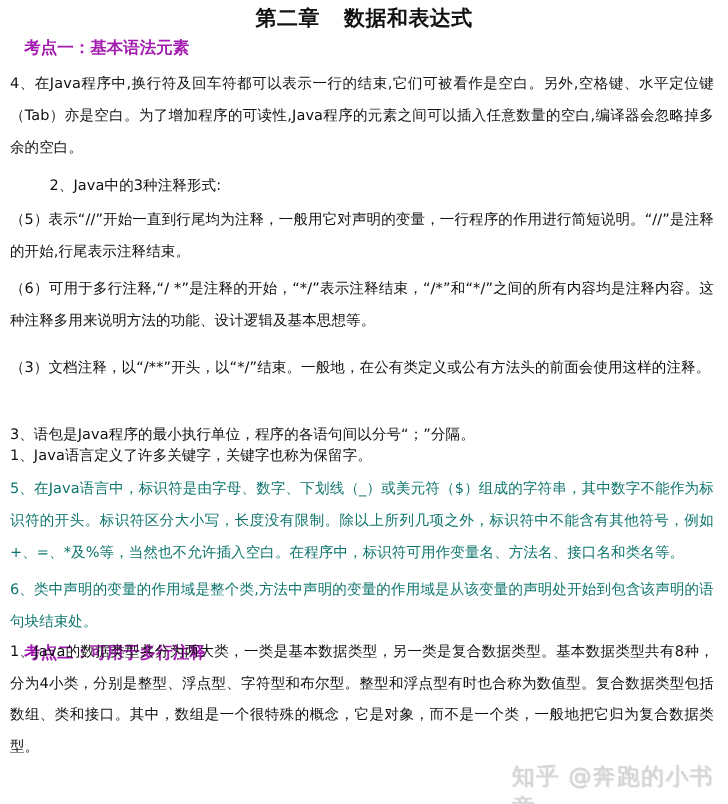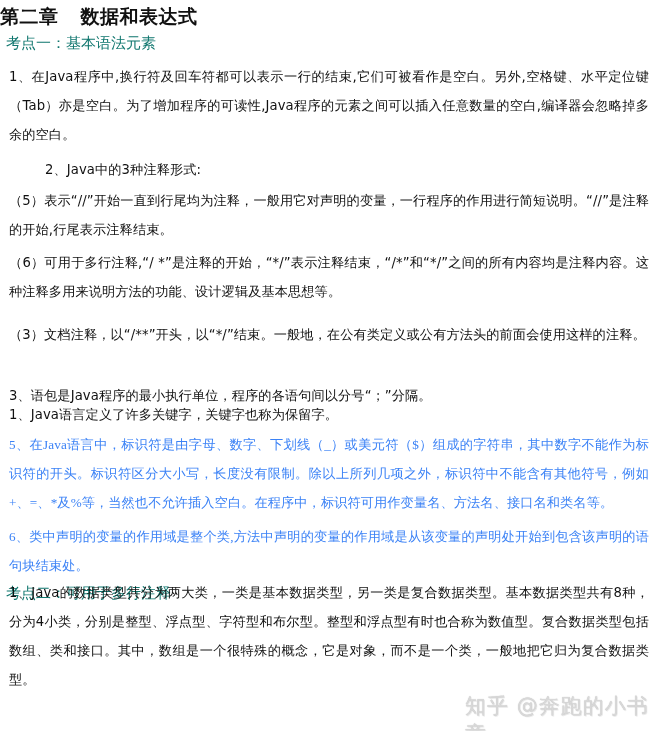--- a/index.html
+++ b/index.html
@@ -2,53 +2,53 @@
 <html><head>
   <meta charset="utf-8">
   <style>
     html, body { margin:0; padding:0; background:#ffffff; }
     body {
       width:662px; height:731px; overflow:hidden; position:relative;
       font-family:"DejaVu Sans", "Liberation Sans", sans-serif;
       color:#111111;
     }
     .title {
-      position:absolute; top:4px; left:0; width:662px; 
+      position:absolute; top:4px; left:0; width:662px; text-align:center;
       font-family:"DejaVu Serif", "Liberation Serif", serif;
       font-weight:bold; font-size:19px; letter-spacing:0.5px; color:#111;
     }
     .title .gap { display:inline-block; width:22px; }
     .heading {
-      position:absolute; left:6px; font-weight:normal; font-size:15px;
-      font-family:"DejaVu Serif", "Liberation Serif", serif; color:#0f766e;
+      position:absolute; left:22px; font-weight:bold; font-size:15px;
+      font-family:"DejaVu Serif", "Liberation Serif", serif; color:#a21caf;
     }
     .para {
       position:absolute; left:9px; width:640px;
       font-size:13.2px; line-height:29px; color:#111;
       text-align:justify; text-align-last:left;
       letter-spacing:0.1px;
     }
-    .para.red { color:#3b82f6;font-family:Liberation Serif, serif; }
+    .para.red { color:#0f766e; }
     .watermark {
       position:absolute; left:465px; top:692px;
       font-size:21px; color:#d8d8d8;
       text-shadow: 0 0 1px #bbb, 1px 1px 0 #eee;
       letter-spacing:1px;
     }
   </style>
 </head>
 <body>
 
 <div class="title">
   <span>第二章</span><span class="gap"></span><span>数据和表达式</span>
 </div>
 
 <div class="heading" style="top:34px;">考点一：基本语法元素</div>
 
-<div class="para" style="top:62px;">1、在Java程序中,换行符及回车符都可以表示一行的结束,它们可被看作是空白。另外,空格键、水平定位键（Tab）亦是空白。为了增加程序的可读性,Java程序的元素之间可以插入任意数量的空白,编译器会忽略掉多余的空白。</div>
+<div class="para" style="top:62px;">4、在Java程序中,换行符及回车符都可以表示一行的结束,它们可被看作是空白。另外,空格键、水平定位键（Tab）亦是空白。为了增加程序的可读性,Java程序的元素之间可以插入任意数量的空白,编译器会忽略掉多余的空白。</div>
 <div class="para" style="top:155px;margin-left:36px;">2、Java中的3种注释形式:</div>
 <div class="para" style="top:186px;">（5）表示“//”开始一直到行尾均为注释，一般用它对声明的变量，一行程序的作用进行简短说明。“//”是注释的开始,行尾表示注释结束。</div>
 <div class="para" style="top:248px;">（6）可用于多行注释,“/ *”是注释的开始，“*/”表示注释结束，“/*”和“*/”之间的所有内容均是注释内容。这种注释多用来说明方法的功能、设计逻辑及基本思想等。</div>
 <div class="para" style="top:320px;">（3）文档注释，以“/**”开头，以“*/”结束。一般地，在公有类定义或公有方法头的前面会使用这样的注释。</div>
 <div class="para" style="top:370px;margin-top:11px;">3、语包是Java程序的最小执行单位，程序的各语句间以分号“；”分隔。</div>
 <div class="para" style="top:400px;">1、Java语言定义了许多关键字，关键字也称为保留字。</div>
 <div class="para red" style="top:430px;">5、在Java语言中，标识符是由字母、数字、下划线（_）或美元符（$）组成的字符串，其中数字不能作为标识符的开头。标识符区分大小写，长度没有限制。除以上所列几项之外，标识符中不能含有其他符号，例如+、=、*及%等，当然也不允许插入空白。在程序中，标识符可用作变量名、方法名、接口名和类名等。</div>
 <div class="para red" style="top:522px;">6、类中声明的变量的作用域是整个类,方法中声明的变量的作用域是从该变量的声明处开始到包含该声明的语句块结束处。</div>
 
 <div class="heading" style="top:584px;">考点二：可用于多行注释</div>

